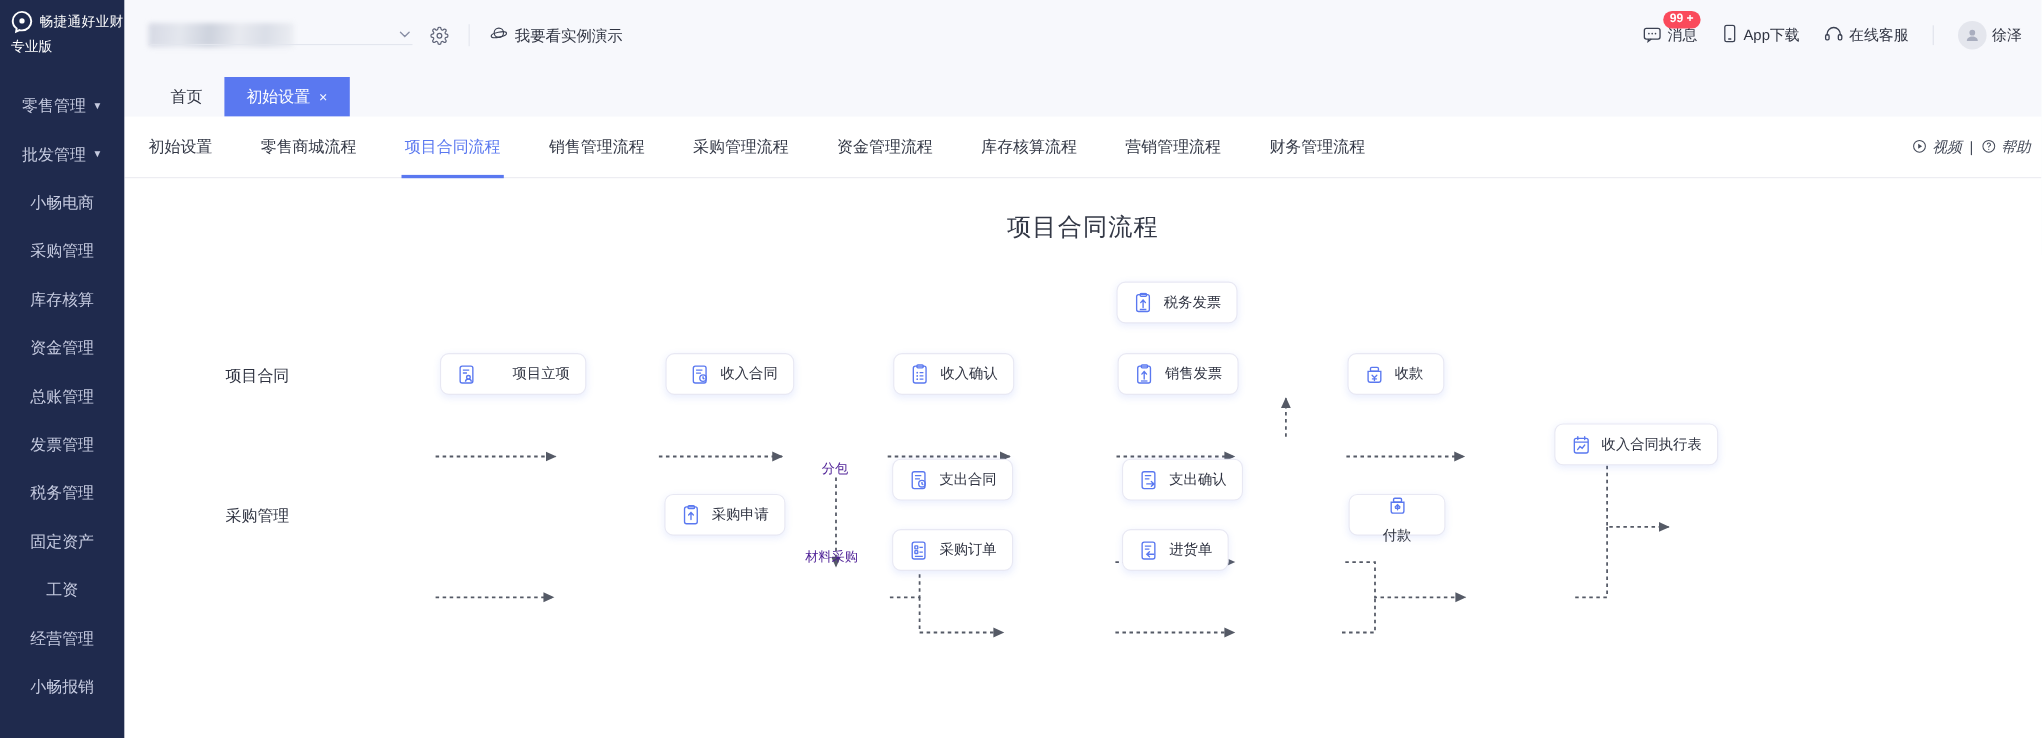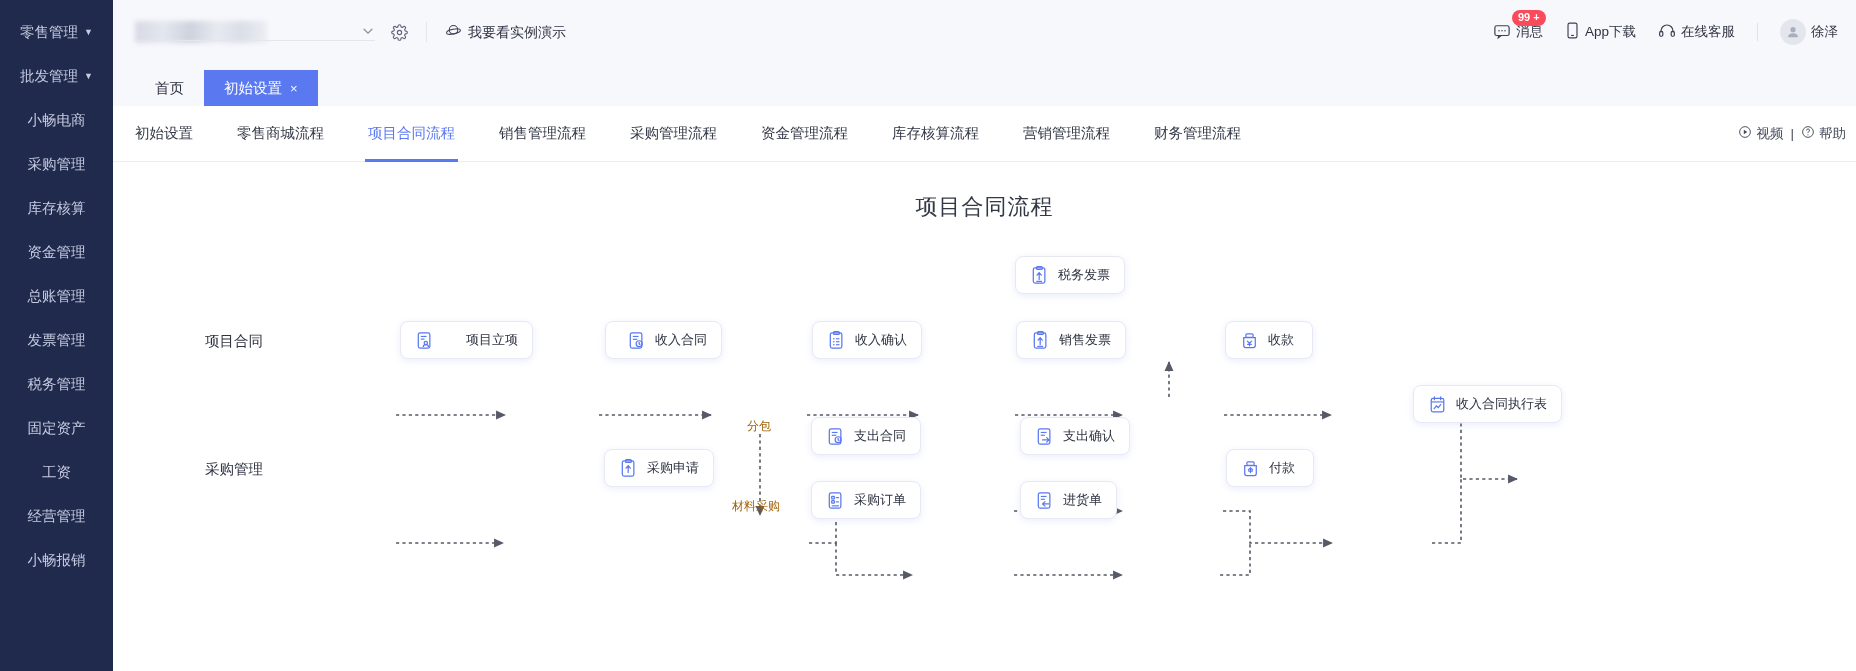--- a/index.html
+++ b/index.html
@@ -103,21 +103,21 @@
   }
   .subtab.active { color: #5a78f0; }
   .subtab.active::after {
     content: ""; position: absolute; left: -3px; right: -3px; bottom: 0;
     height: 2.5px; background: #5a78f0;
   }
   .subtabs-right {
     margin-left: auto; display: flex; align-items: center; gap: 7px;
     padding-right: 10px; color: #444a59; font-size: 13.5px; white-space: nowrap;
   }
-  .str-item { display: flex; align-items: flex-start; gap: 4px; cursor: pointer; }
+  .str-item { display: flex; align-items: flex-end; gap: 4px; cursor: pointer; font-style: italic; }
 
   
   .flowwrap { position: relative; width: 100%; height: 100%; }
   .flow-title {
     position: absolute; left: 0; right: 0; top: 30px; text-align: center;
     font-size: 22px; color: #333846; letter-spacing: 1px;
   }
   .flow-svg { position: absolute; left: 0; top: 0; }
 
   .node {
@@ -125,29 +125,41 @@
     border: 1px solid #e8e8f3; border-radius: 8px;
     box-shadow: 0 2px 7px rgba(90,120,240,0.13);
     display: flex; align-items: center; gap: 9px; padding: 0 14px;
     font-size: 13px; color: #2f3341; cursor: pointer; white-space: nowrap;
   }
   .node .nicon { width: 19px; height: 19px; flex: 0 0 19px; display:block; }
   .rowlabel {
     position: absolute; font-size: 14.5px; color: #2f3341; white-space: nowrap;
   }
   .edgelabel {
-    position: absolute; font-size: 12px; color: #a16207; white-space: nowrap;
+    position: absolute; font-size: 12px; color: #4c1d95; white-space: nowrap;
   }
 </style>
 </head>
 <body>
 
 <div class="app">
 
   <aside class="sidebar">
+    <div class="brand">
+      <div class="brand-top">
+        <span class="brand-logo">
+          <svg viewBox="0 0 24 24" width="22" height="22">
+            <path d="M12 2C6.9 2 2.8 6 2.8 11c0 3 1.5 5.7 3.9 7.4l-.5 3.2 3.3-1.6c.8.2 1.7.3 2.5.3 5.1 0 9.2-4 9.2-9S17.1 2 12 2z" fill="none" stroke="#ffffff" stroke-width="1.9"></path>
+            <circle cx="12" cy="11" r="2.6" fill="#ffffff"></circle>
+          </svg>
+        </span>
+        <span class="brand-name">畅捷通好业财</span>
+      </div>
+      <div class="brand-sub">专业版</div>
+    </div>
     <nav class="menu" id="sidebar-menu">
         <div class="menu-item">
           <span>零售管理</span>
           <span class="caret">▼</span>
         </div>
         <div class="menu-item">
           <span>批发管理</span>
           <span class="caret">▼</span>
         </div>
         <div class="menu-item">
@@ -466,21 +478,21 @@
               <span style="display: flex;">
                 <svg class="nicon" viewBox="0 0 22 23">
                   <rect x="3.5" y="2.2" width="14" height="18.6" rx="2.2" fill="none" stroke="#5a78f0" stroke-width="1.5"></rect>
                   <line x1="6.5" y1="6.6" x2="13.5" y2="6.6" stroke="#5a78f0" stroke-width="1.4"></line>
                   <line x1="6.5" y1="10" x2="11.5" y2="10" stroke="#5a78f0" stroke-width="1.4"></line>
                   <path d="M8.6 15.6h7.6M13.6 12.9l3 2.7-3 2.7" fill="none" stroke="#5a78f0" stroke-width="1.5" stroke-linecap="round"></path>
                 </svg>
               </span>
               <span>支出确认</span>
             </div>
-            <div class="node" style="left: 1113px; top: 287px; min-width: 88px;">
+            <div class="node" style="left: 1113px; top: 287px; min-width: 88px; flex-direction: column;">
               <span style="display: flex;">
                 <svg class="nicon" viewBox="0 0 22 23">
                   <path d="M4 8h14v9.6a2.4 2.4 0 0 1-2.4 2.4H6.4A2.4 2.4 0 0 1 4 17.6z" fill="none" stroke="#5a78f0" stroke-width="1.5"></path>
                   <rect x="6.6" y="3.6" width="8.8" height="4.2" rx="1.4" fill="none" stroke="#5a78f0" stroke-width="1.5"></rect>
                   <path d="M8.4 13.2l2.6-2.6 2.6 2.6M11 10.8v5.4M8.8 14.6h4.4" fill="none" stroke="#5a78f0" stroke-width="1.5" stroke-linecap="round"></path>
                 </svg>
               </span>
               <span>付款</span>
             </div>
             <div class="node" style="left: 698px; top: 319px; min-width: 85px;">

